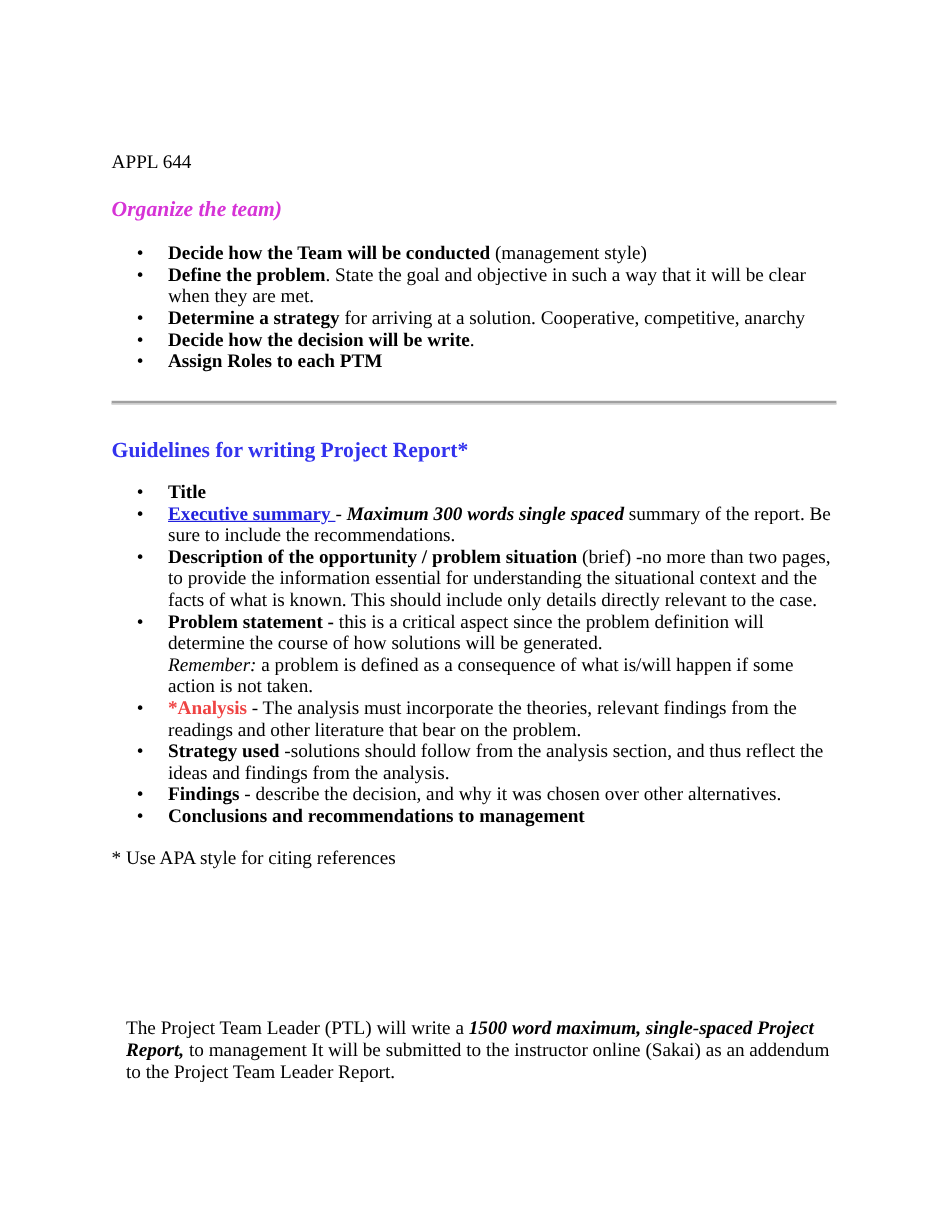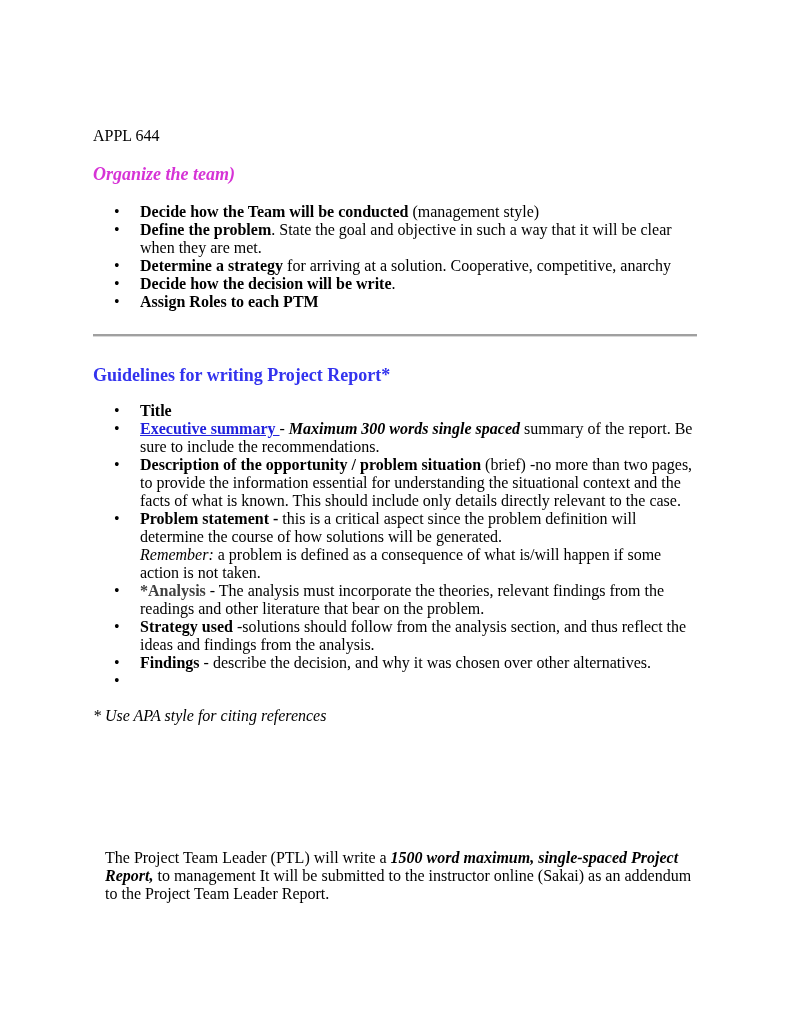--- a/index.html
+++ b/index.html
@@ -18,27 +18,27 @@
     position: absolute; top: 366px; left: 0;
     font-size: 18px; font-weight: bold; color: #3333ee;
   }
   ul { list-style: none; margin: 0; padding: 0; }
   .list { position: absolute; left: 21px; width: 590px; }
   .list1 { top: 203px; }
   .list2 { top: 402px; }
   li { position: relative; padding-left: 26px; }
   li .bullet { position: absolute; left: 0; top: 0; }
   b { font-weight: bold; }
-  .red { color: #404040; font-weight: bold; margin-top: 29px; }
+  .red { color: #ef4444; font-weight: bold; margin-top: 29px; }
   .link { color: #2222dd; font-weight: bold; text-decoration: underline; margin-top: 37px; }
   hr.sep {
     position: absolute; top: 334px; left: 0; width: 604px; margin: 0;
     border: none; height: 2px; background: #a0a0a0; border-bottom: 1px solid #d8d8d8;
   }
-  .apa { position: absolute; top: 707px; left: 0; font-style: italic; }
+  .apa { position: absolute; top: 707px; left: 0; }
   .ptl { position: absolute; top: 849px; left: 12px; width: 590px; }
 </style>
 </head>
 <body>
 
 <div class="page">
   <div class="course">APPL 644</div>
 
   <div class="h-organize">Organize the team)</div>
 
@@ -55,19 +55,19 @@
   <div class="h-guidelines">Guidelines for writing Project Report*</div>
 
   <ul class="list list2">
     <li><span class="bullet">•</span><b>Title</b></li>
     <li><span class="bullet">•</span><a class="link">Executive summary </a><span>- </span><b><i>Maximum 300 words single spaced</i></b><span> summary of the report. Be sure to include the recommendations.</span></li>
     <li><span class="bullet">•</span><b>Description of the opportunity / problem situation</b><span> (brief) -no more than two pages, to provide the information essential for understanding the situational context and the facts of what is known. This should include only details directly relevant to the case.</span></li>
     <li><span class="bullet">•</span><b>Problem statement - </b><span>this is a critical aspect since the problem definition will determine the course of how solutions will be generated.</span><br><i>Remember:</i><span> a problem is defined as a consequence of what is/will happen if some action is not taken.</span></li>
     <li><span class="bullet">•</span><span class="red">*Analysis</span><span> - The analysis must incorporate the theories, relevant findings from the readings and other literature that bear on the problem.</span></li>
     <li><span class="bullet">•</span><b>Strategy used</b><span> -solutions should follow from the analysis section, and thus reflect the ideas and findings from the analysis.</span></li>
     <li><span class="bullet">•</span><b>Findings</b><span> - describe the decision, and why it was chosen over other alternatives.</span></li>
-    <li><span class="bullet">•</span></li>
+    <li><span class="bullet">•</span><b>Conclusions and recommendations to management</b></li>
   </ul>
 
   <div class="apa">* Use APA style for citing references</div>
 
   <div class="ptl"><span>The Project Team Leader (PTL) will write a </span><b><i>1500 word maximum, single-spaced Project Report,</i></b><span> to management It will be submitted to the instructor online (Sakai) as an addendum to the Project Team Leader Report.</span></div>
 </div>
 
 </body></html>

